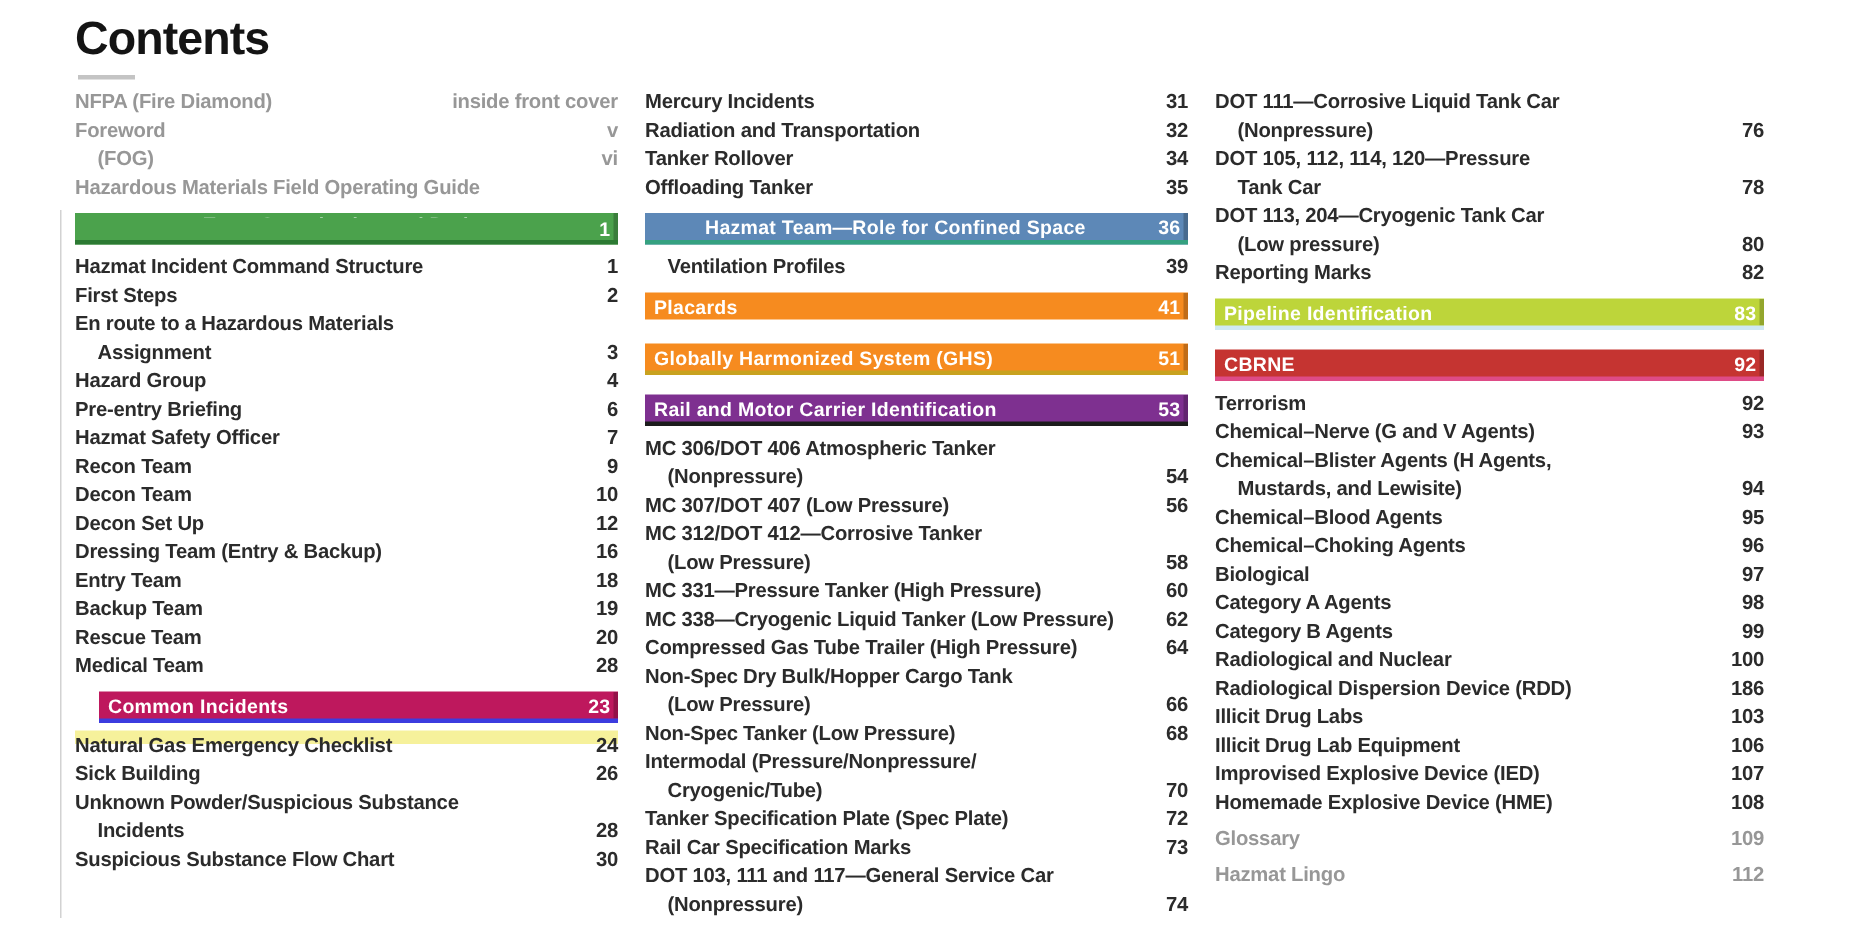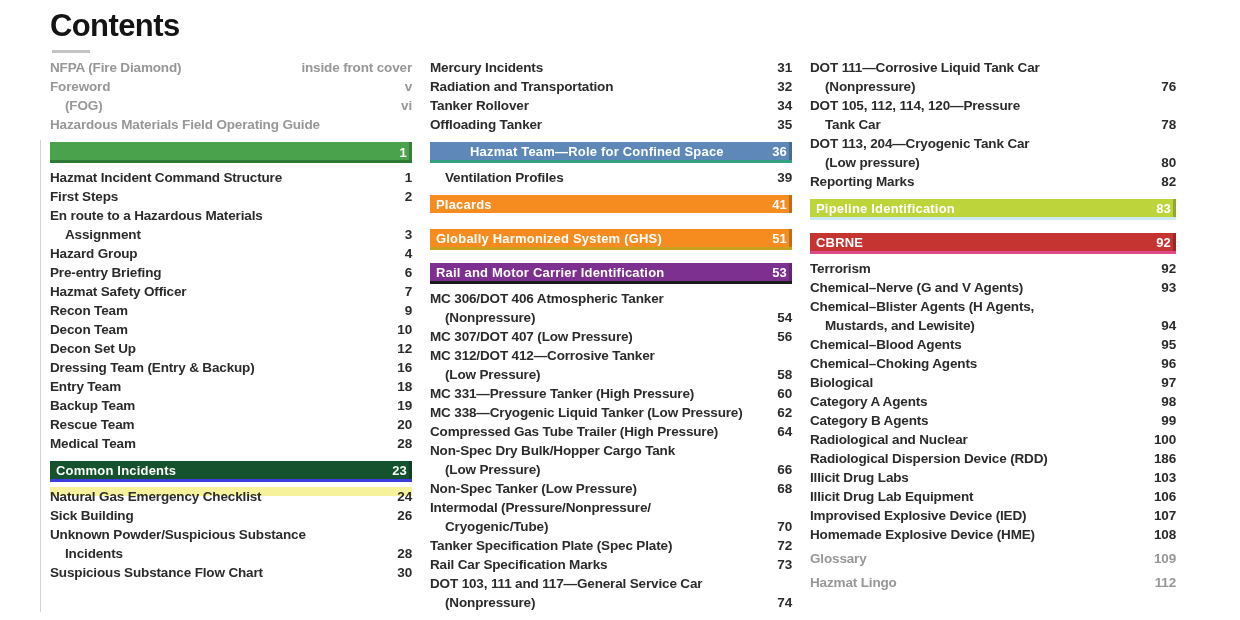--- a/index.html
+++ b/index.html
@@ -146,21 +146,21 @@
           <span class="t">Rescue Team</span>
           <span class="p">20</span>
         </div>
       </div>
       <div class="entry">
         <div class="line">
           <span class="t">Medical Team</span>
           <span class="p">28</span>
         </div>
       </div>
-      <div class="sec-header" style="background: #14532d; border-bottom: 3px solid rgb(60, 60, 223);">
+      <div class="sec-header" style="background: #be185d; border-bottom: 3px solid rgb(60, 60, 223); margin-left: 16px;">
         <span class="sec-t">Common Incidents</span>
         <span class="sec-p">23</span>
       </div>
       <div class="entry hl">
         <div class="line">
           <span class="t">Natural Gas Emergency Checklist</span>
           <span class="p">24</span>
         </div>
       </div>
       <div class="entry">

